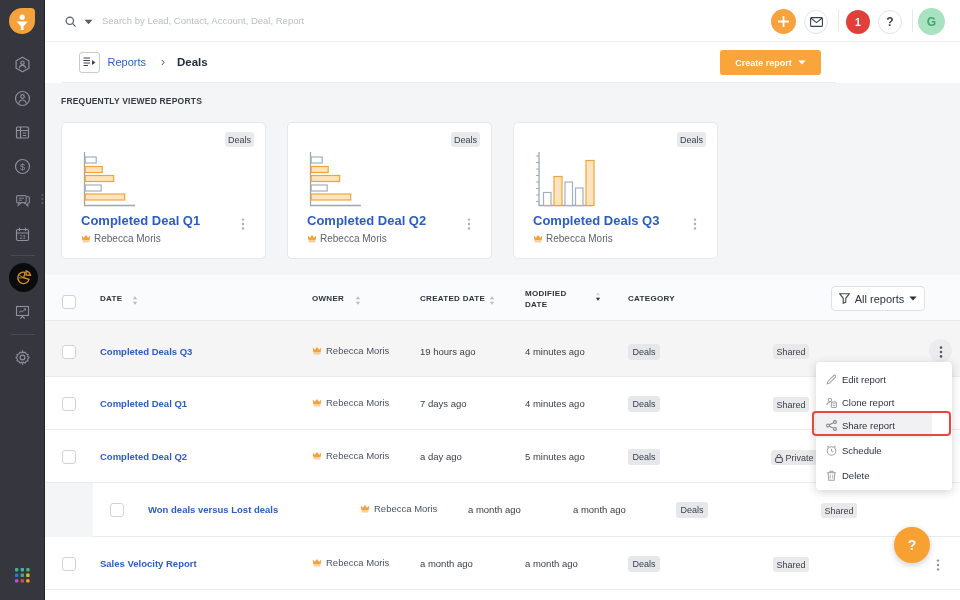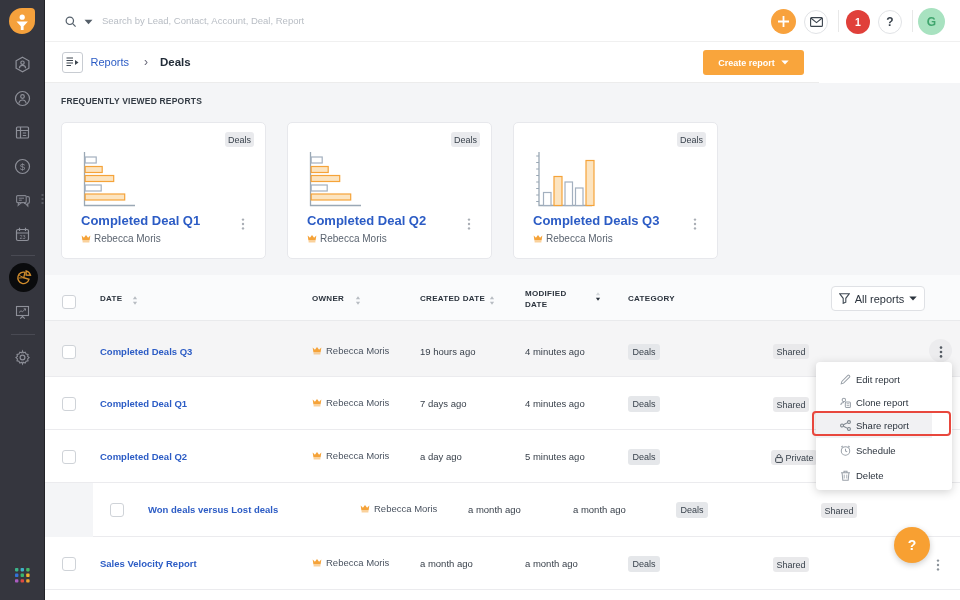--- a/index.html
+++ b/index.html
@@ -13,21 +13,21 @@
   .sdiv { position:absolute; left:8px; width:29px; border-top:1px solid #494a53; }
   .active-rep { position:absolute; left:8.5px; top:263px; width:29px; height:29px; background:#0a0b0d; border-radius:50%; display:flex; align-items:center; justify-content:center; }
 
   
   .topbar { position:absolute; left:45px; top:0; width:915px; height:42px; background:#fff; border-bottom:1px solid #f0f0f0; }
   .search-ph { position:absolute; left:57px; top:15px; font-size:9.5px; color:#b8bdc4; }
   .circle { position:absolute; border-radius:50%; display:flex; align-items:center; justify-content:center; }
   .vline { position:absolute; top:10px; height:22px; border-left:1px solid #e8e8e8; }
 
   
-  .crumbbar { position:absolute; left:45px; top:42px; width:774px; height:41px; background:#fff; border-bottom:1px solid #ececec;text-align:right; }
+  .crumbbar { position:absolute; left:62px; top:42px; width:774px; height:41px; background:#fff; border-bottom:1px solid #ececec;text-align:right; }
   .crumb-icon { position:absolute; left:17px; top:10px; width:21px; height:21px; border:1px solid #c8ccd2; border-radius:3px; display:flex; align-items:center; justify-content:center; background:#fff; }
   .crumb-rep { position:absolute; left:45.5px; top:14px; font-size:11px; color:#2c5cc5; }
   .crumb-sep { position:absolute; left:99px; top:13px; font-size:12px; color:#667; }
   .crumb-deals { position:absolute; left:115px; top:14px; font-size:11.5px; font-weight:bold; color:#222c38; }
   .create-btn { position:absolute; right:15px; top:8px; width:101px; height:25px; background:#f9a53c; border-radius:3px; color:#fff; font-size:9px; font-weight:bold; display:flex; align-items:center; justify-content:center; gap:6px;margin-left:33px; }
 
   
   .main { position:absolute; left:45px; top:83px; width:915px; height:517px; background:#f4f5f7; }
   .sect-title { position:absolute; left:16px; top:12.5px; font-size:8.5px; font-weight:bold; letter-spacing:.2px; color:#333b44; }
 
@@ -55,21 +55,21 @@
   .row1 .rname, .row1 .rcreated, .row1 .rmod { top:25px; }
   .row1 .rowner { top:24px; }
   .row1 .rcat { top:23px; }
   .row1 .rshare { top:23px; }
   .row1 .cb { top:24px !important; }
 
   .allrep-btn { position:absolute; left:786px; top:11px; width:94px; height:25px; background:#fff; border:1px solid #dfe1e5; border-radius:4px; display:flex; align-items:center; justify-content:center; gap:5px; font-size:11px; color:#2b333d; }
 
   
   .menu { position:absolute; left:816px; top:362px; width:136px; height:128px; background:#fff; border-radius:4px; box-shadow:0 2px 10px rgba(0,0,0,.18); z-index:60; }
-  .mi { position:absolute; left:0; width:116px; height:22px; display:flex; align-items:center; padding-left:24px; gap:5px; font-size:9.5px; color:#2b333d; }
+  .mi { position:absolute; left:0; width:116px; height:22px; display:flex; align-items:center; padding-left:10px; gap:5px; font-size:9.5px; color:#2b333d; }
   .mi svg { flex:0 0 auto; }
   .share-hl { position:absolute; left:-4px; top:49px; width:139px; height:25px; background:transparent; border:2px solid #e8473d; border-radius:4px; z-index:63; }
 
   .fab { position:absolute; left:894px; top:527px; width:36px; height:36px; border-radius:50%; background:#f8a032; color:#fff; font-size:14px; font-weight:bold; display:flex; align-items:center; justify-content:center; box-shadow:0 2px 6px rgba(0,0,0,.2); z-index:55; }
 </style>
 </head>
 <body>
 
 <div class="sidebar">
   <div class="logo">

